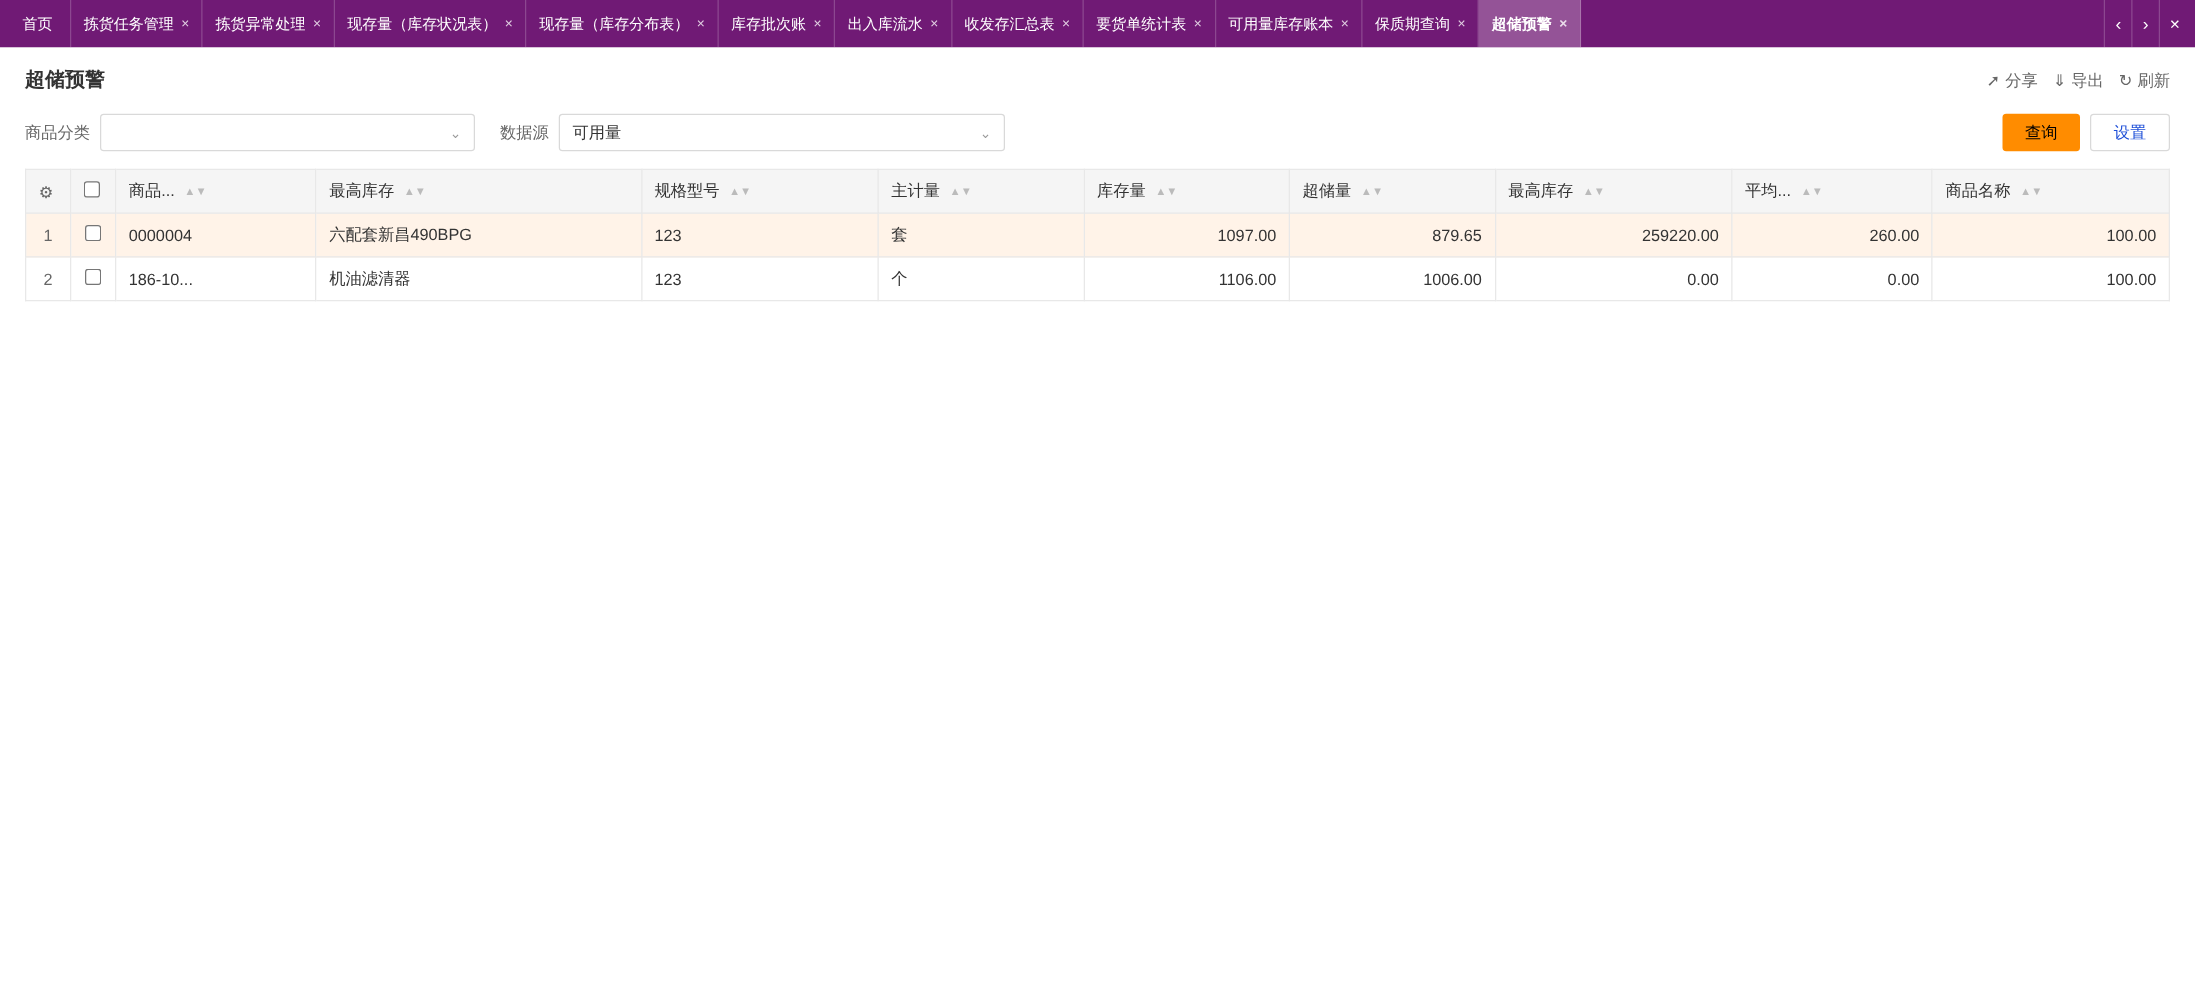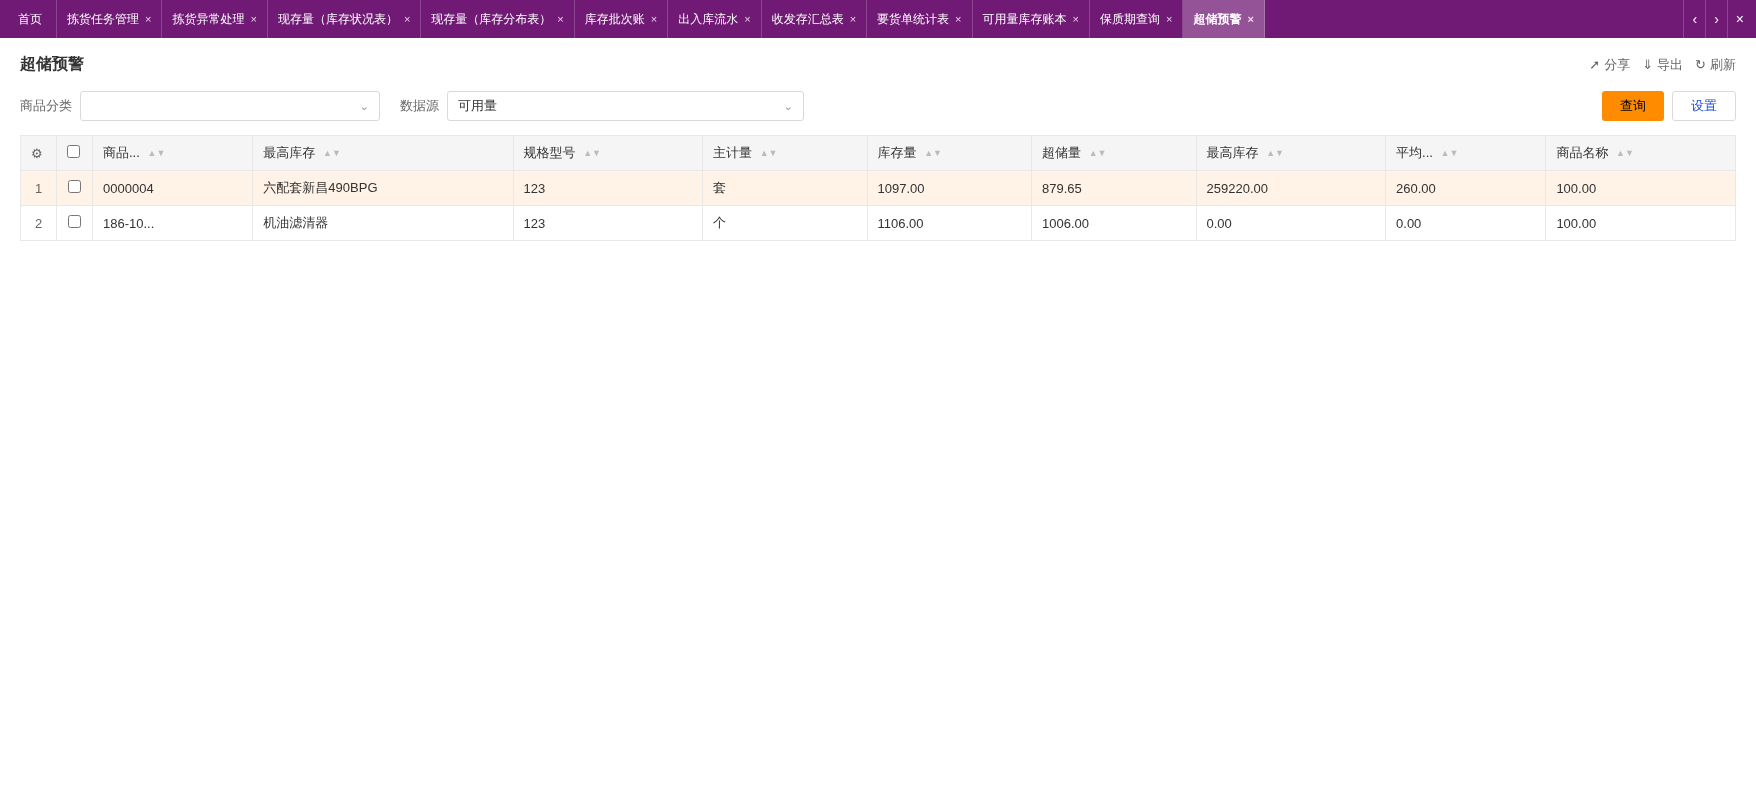--- a/index.html
+++ b/index.html
@@ -183,21 +183,21 @@
       width: 36px;
     }
     .th-checkbox {
       text-align: center;
       width: 36px;
     }
     .gear-icon { cursor: pointer; color: #666; }
     input[type="checkbox"] { cursor: pointer; }
 
     
-    .num-cell { }
+    .num-cell { text-align: right; }
   </style>
 </head>
 <body>
 
 <nav class="top-nav">
   <div class="nav-tab home">
     <span>首页</span>
   </div>
 
   <div id="nav-tabs-container" style="display:flex;overflow:hidden;text-align:center;">

